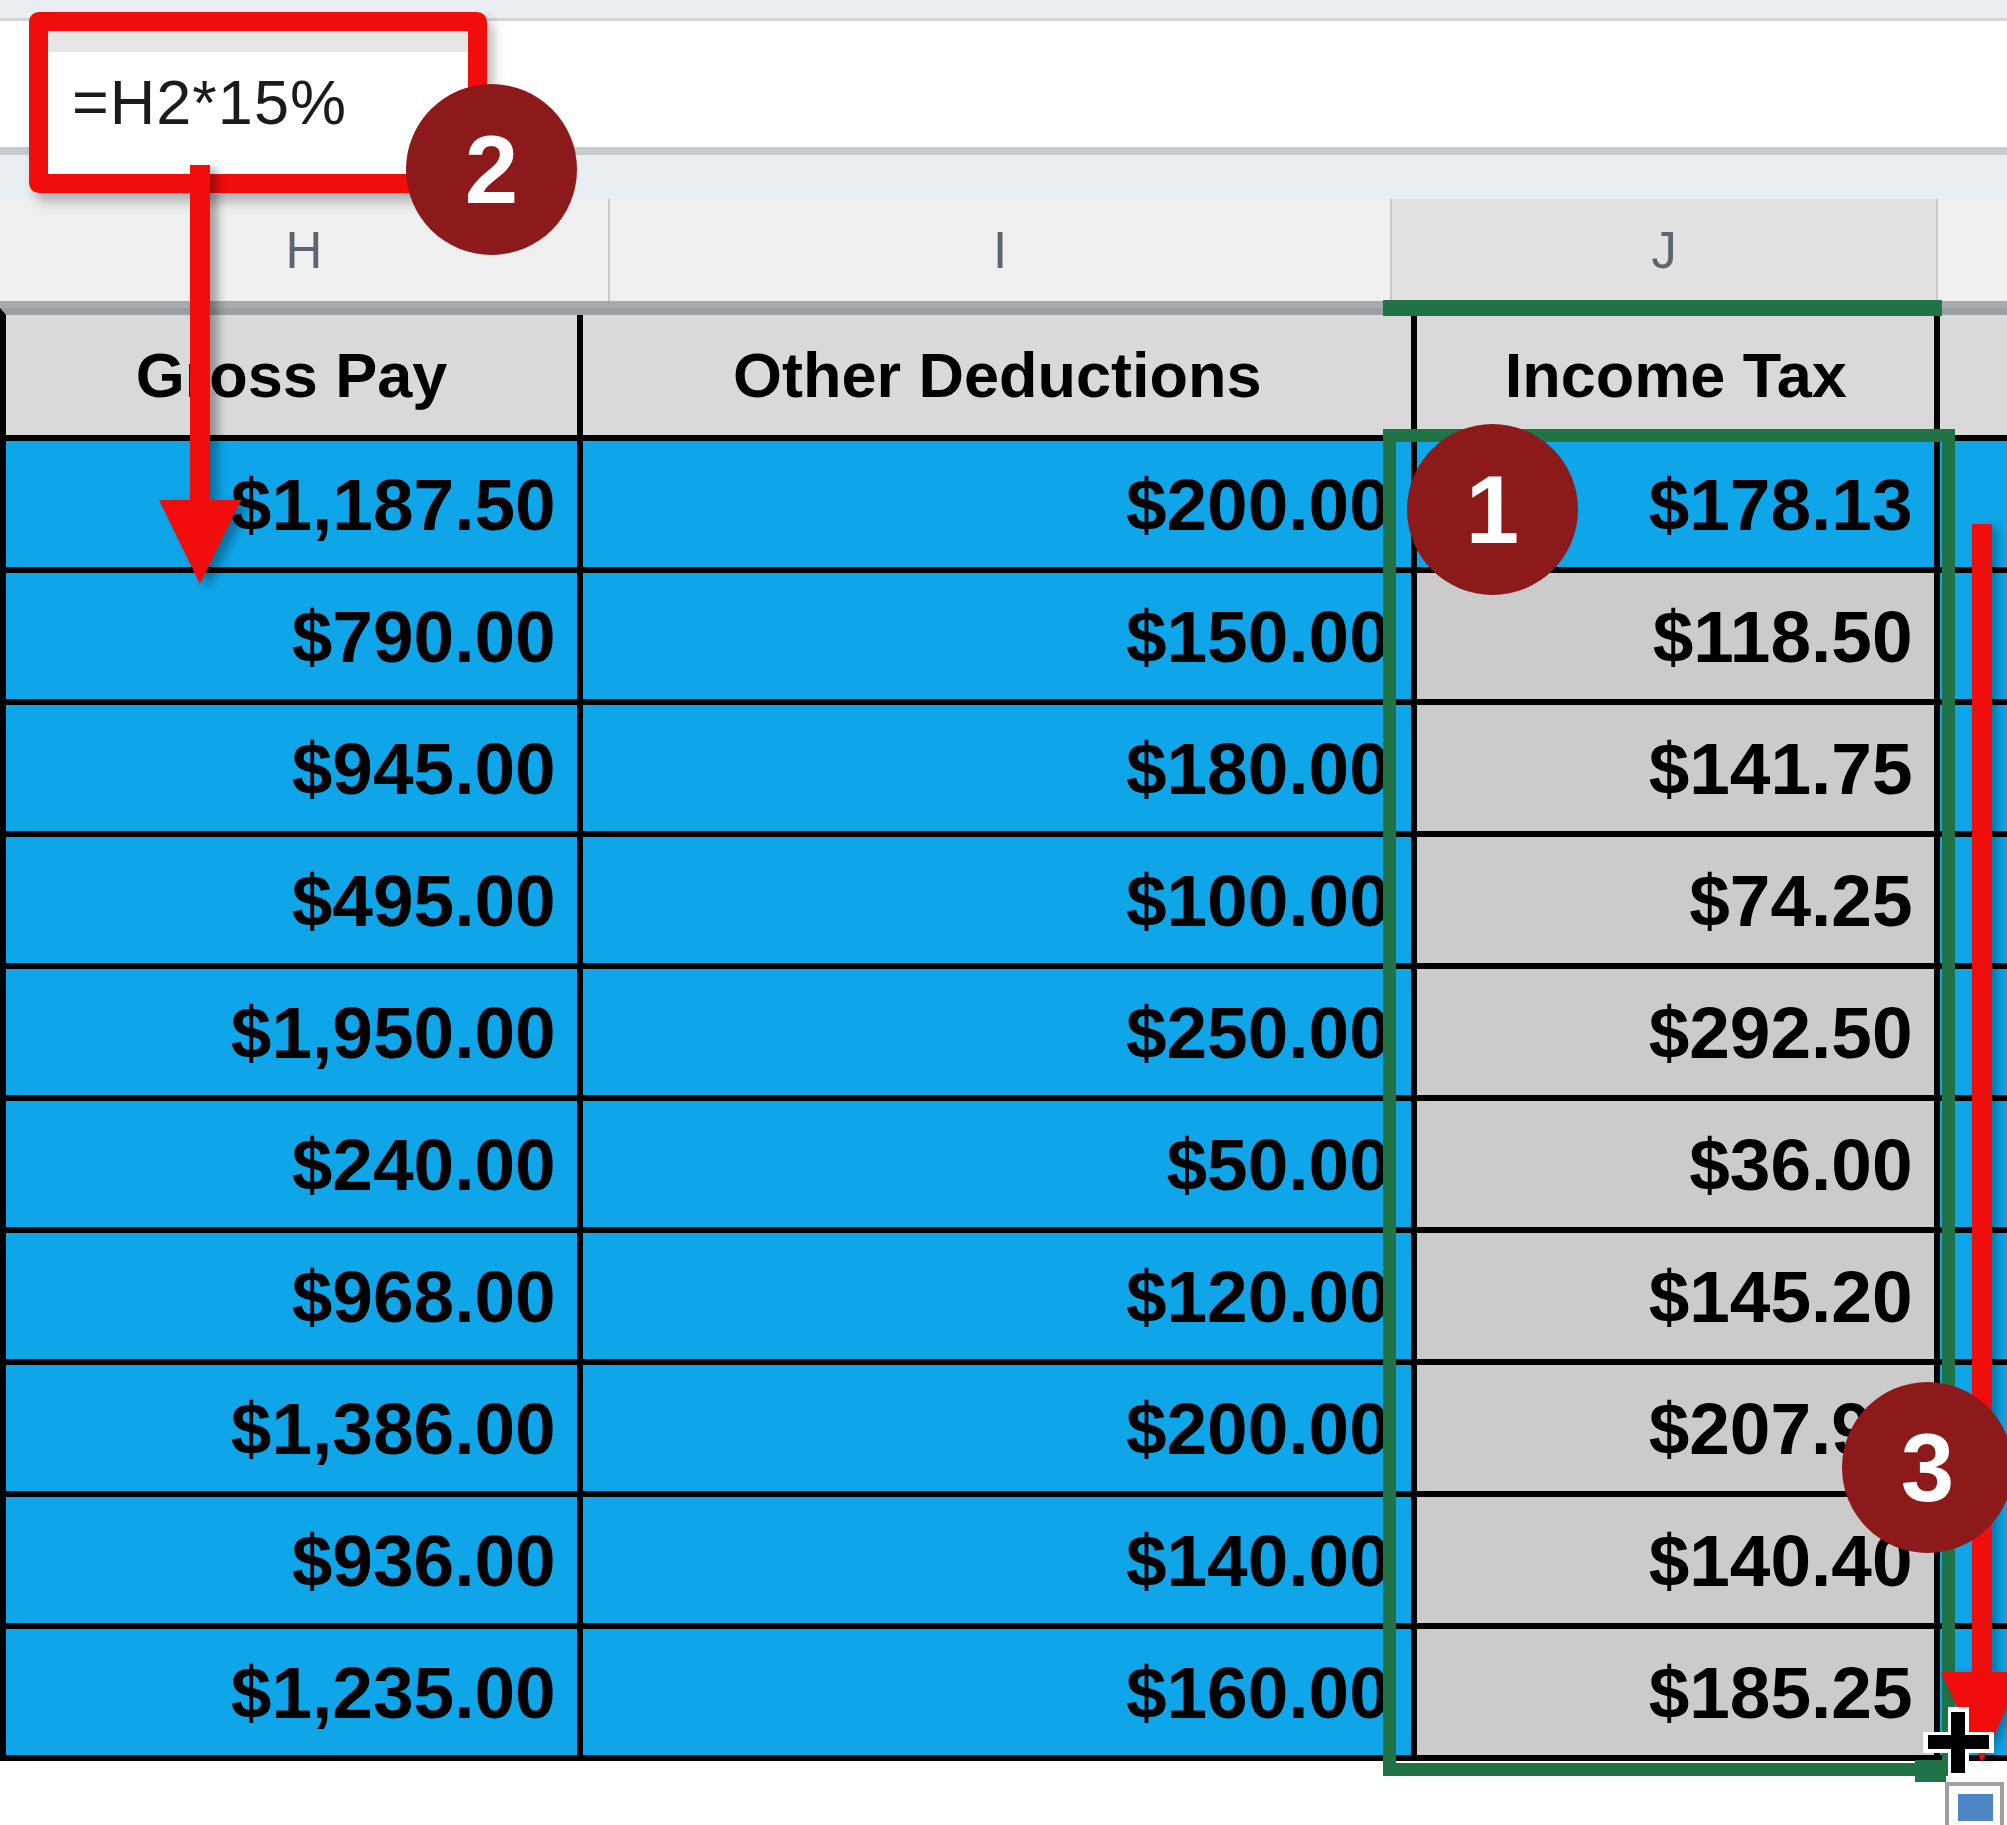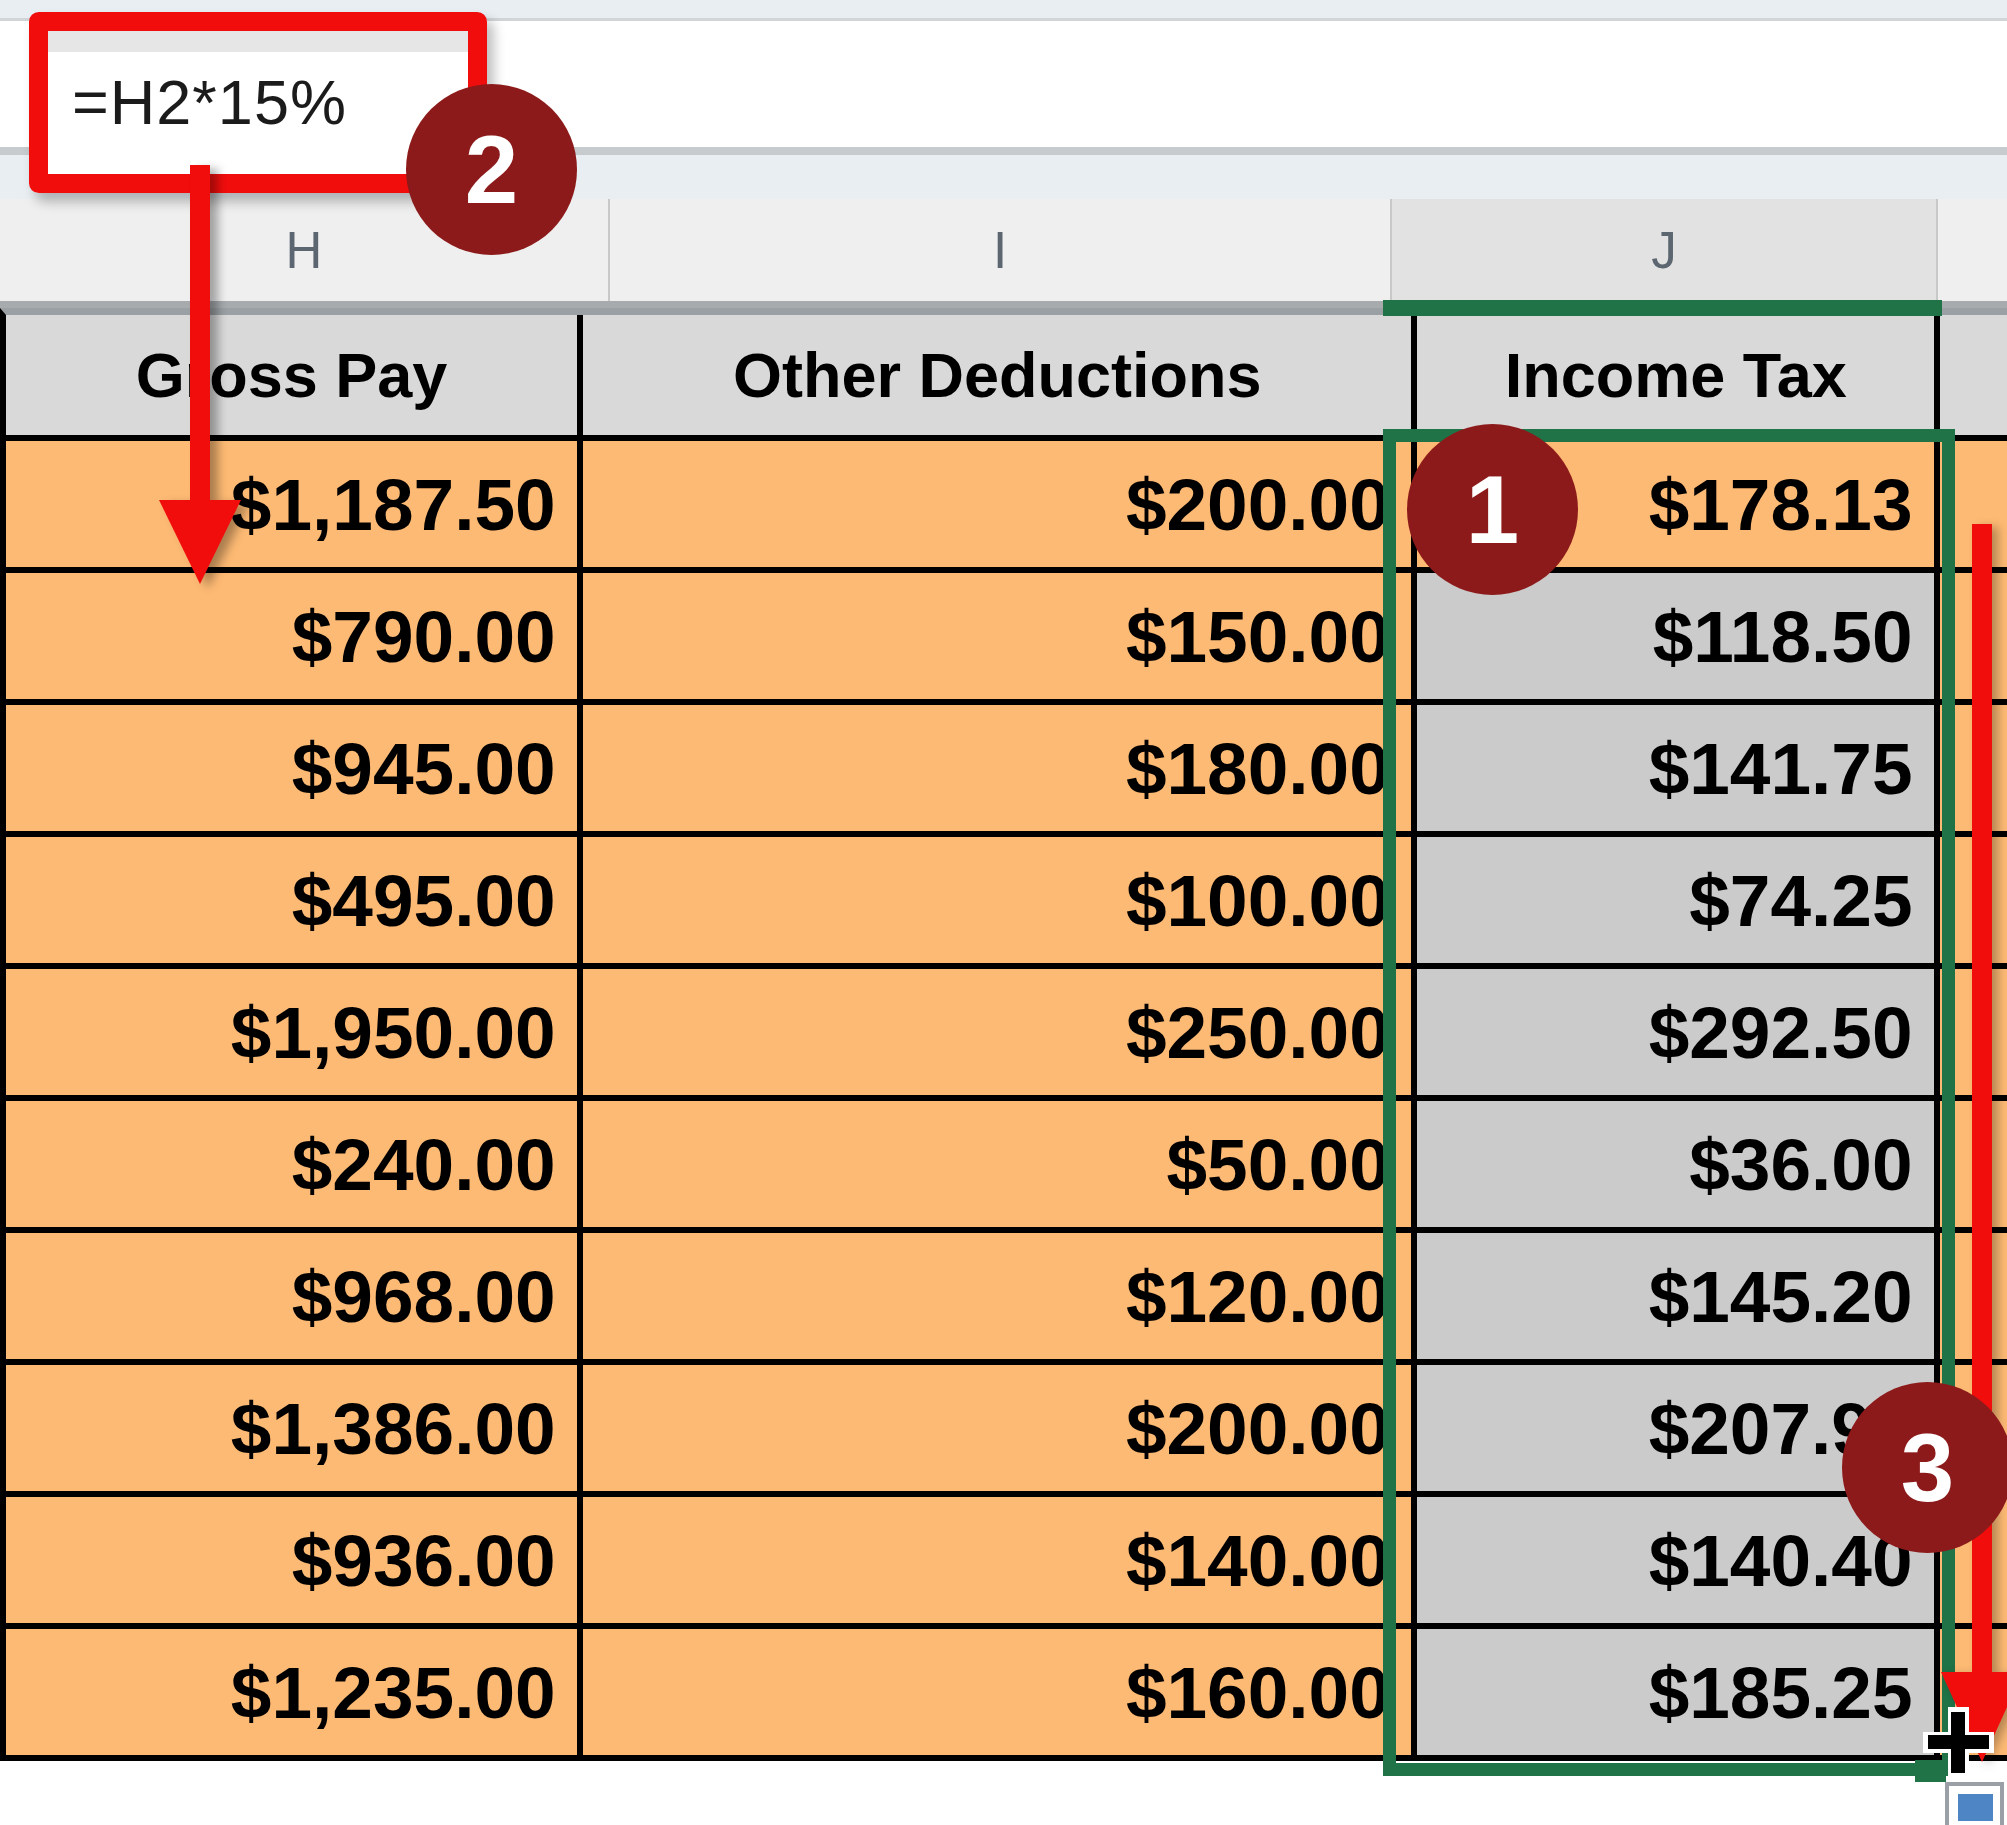--- a/index.html
+++ b/index.html
@@ -21,21 +21,21 @@
   }
   .lt{
     display:flex;align-items:center;justify-content:center;
     font-size:51px;color:#5b6670;border-right:2.9px solid #c8c8c8;box-sizing:border-box;
   }
   .lt.h{width:610px;} .lt.i{width:782px;} .lt.j{width:546px;background:#e2e2e2;} .lt.k{width:67px;border-right:none;}
 
   
   .sheet{position:absolute;left:0;top:308px;width:2007px;z-index:1;}
   .trow{display:flex;width:2007px;height:132px;box-sizing:border-box;border-left:6.9px solid #000;}
-  .trow .cell{box-sizing:border-box;height:100%;background:#fdba74;border-right:6.9px solid #000;border-bottom:6.9px solid #000;}
+  .trow .cell{box-sizing:border-box;height:100%;background:#0ea5e9;border-right:6.9px solid #000;border-bottom:6.9px solid #000;}
   .trow .ch{width:603px;} .trow .ci{width:872px;} .trow .cj{width:546px;} .trow .ck{width:70px;border-right:none;}
   .hrow{height:133px;border-top:7.8px solid #9aa0a4;}
   .hrow .cell{background:var(--header-fill,#d9d9d9);}
   .hdr{display:flex;align-items:center;justify-content:center;font-weight:bold;font-size:63px;color:#000;}
   .num{display:flex;align-items:center;justify-content:flex-end;padding-right:21.6px;font-weight:bold;font-size:73px;color:#000;}
   .cj.sel{background:var(--selected-cell-fill,#cbcbcb);}
 
   
   .underline-j{position:absolute;left:1383px;top:300px;width:559px;height:15.7px;background:var(--selection-green,#1f7346);z-index:3;}
   .range-box{

